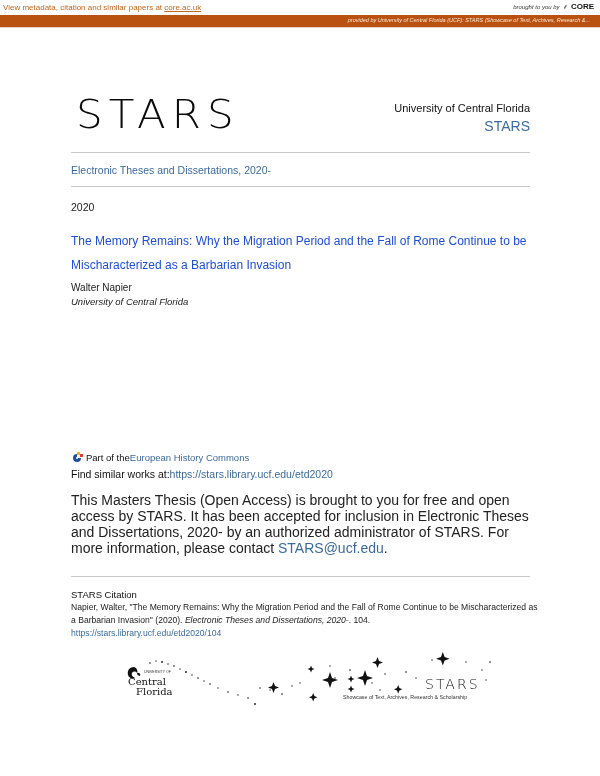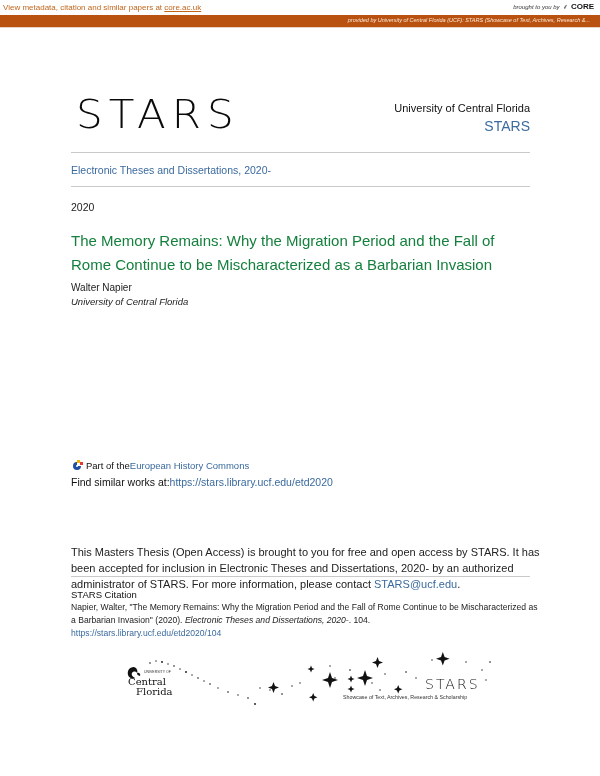--- a/index.html
+++ b/index.html
@@ -19,31 +19,31 @@
 
   .stars-logo { position: absolute; left: 76px; top: 90px; font-family: "DejaVu Sans", sans-serif; font-size: 42px; font-weight: 300; letter-spacing: 6px; color: #0a0a0a; transform: scaleY(0.92); }
   .inst { position: absolute; right: 70px; top: 102px; text-align: right; }
   .inst .uni { font-size: 11px; color: #111; }
   .inst .stars { font-size: 14px; color: #3c6b9e; margin-top: 4px; }
 
   .rule { position: absolute; left: 71px; width: 459px; height: 1px; background: #c9c9c9; }
 
   .collection { position: absolute; left: 71px; top: 164px; font-size: 10.5px; color: #3a6a9e; }
   .year { position: absolute; left: 71px; top: 201px; font-size: 10.5px; color: #222; }
-  .title { position: absolute; left: 71px; top: 229px; width: 460px; font-size: 15px; line-height: 24px; color: #15803d; }
+  .title { position: absolute; left: 71px; top: 229px; width: 460px; font-size: 12px; line-height: 24px; color: #1d4ed8; }
   .author { position: absolute; left: 71px; top: 282px; font-size: 10px; color: #222; }
   .affil { position: absolute; left: 71px; top: 296px; font-size: 9.5px; font-style: italic; color: #222; }
 
-  .links { position: absolute; left: 71px; top: 450px; font-size: 10.5px; line-height: 16px; color: #111; margin-top: 8px; }
+  .links { position: absolute; left: 71px; top: 450px; font-size: 10.5px; line-height: 16px; color: #111; }
   .links .row { display: flex; align-items: center; white-space: nowrap; }
   .links a { color: #3a6a9e; text-decoration: none; }
   .commons-icon { width: 12px; height: 12px; margin-right: 3px; display: inline-block; vertical-align: middle; }
   .links .small { font-size: 9.5px; }
 
-  .oa { position: absolute; left: 71px; top: 544px; width: 470px; font-size: 11px; line-height: 16px; color: #222; }
+  .oa { position: absolute; left: 71px; top: 492px; width: 470px; font-size: 14px; line-height: 16px; color: #222; }
   .oa a { color: #3a6a9e; text-decoration: none; }
 
   .citation { position: absolute; left: 71px; top: 589px; width: 470px; }
   .citation .head { font-size: 9.5px; color: #111; margin-bottom: 1px; }
   .citation .body { font-size: 8.6px; line-height: 13px; color: #222; }
   .citation .body i { font-style: italic; }
   .citation a { color: #3a6a9e; text-decoration: none; }
 
   .footer { position: absolute; left: 110px; top: 648px; width: 390px; height: 60px; }
   .ucf-logo { position: absolute; left: 14px; top: 18px; width: 60px; height: 40px; }

